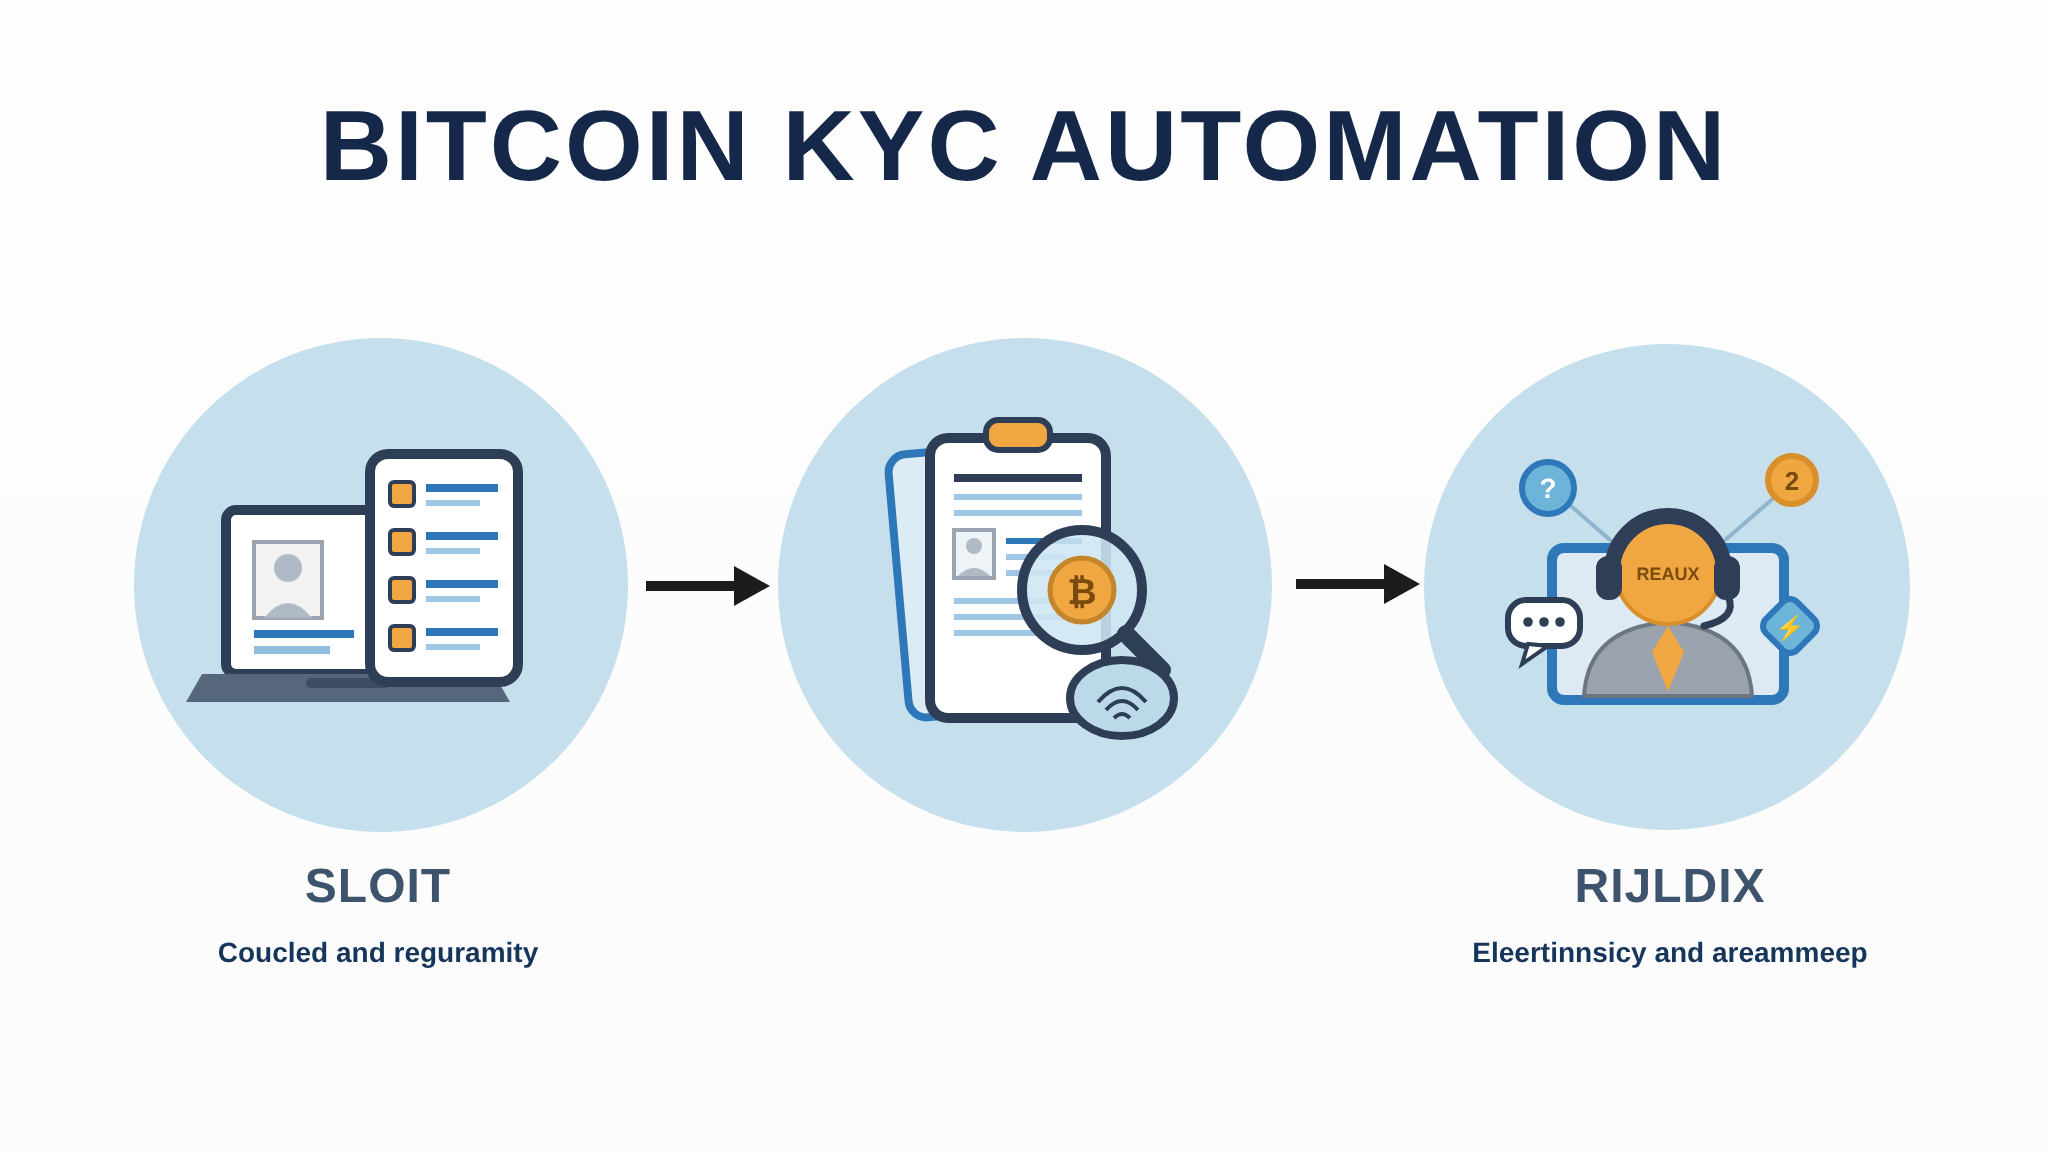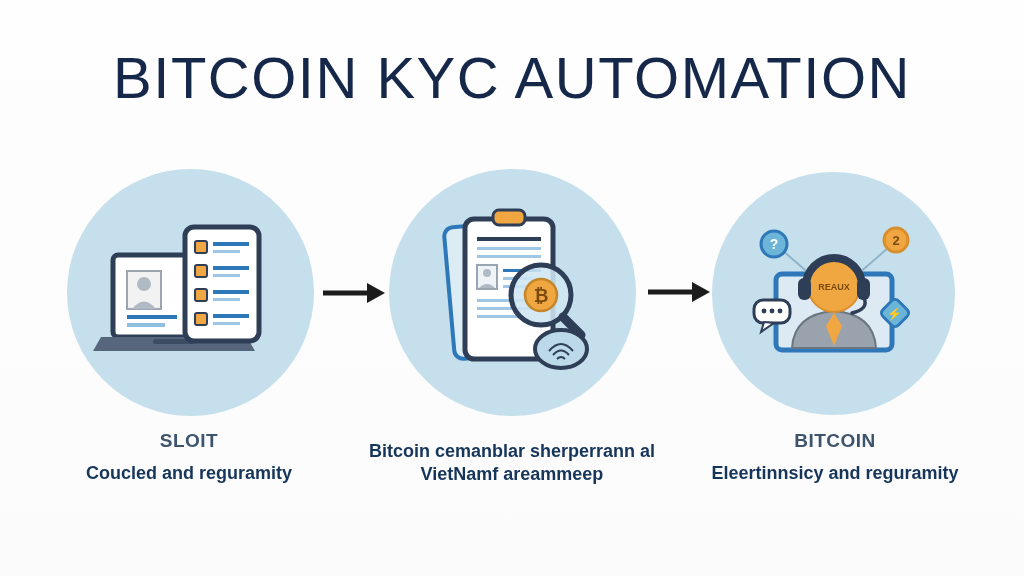--- a/index.html
+++ b/index.html
@@ -14,22 +14,22 @@
     width: 1024px;
     height: 576px;
     background: linear-gradient(180deg, #fefefe 0%, #fbfbfb 100%);
   }
   .title {
     position: absolute;
     top: 44px;
     left: 0;
     width: 100%;
     text-align: center;
-    font-size: 58px;
-    font-weight: 400;
+    font-size: 50px;
+    font-weight: 700;
     letter-spacing: 1.5px;
     color: #16284a;
   }
   .step-circle {
     position: absolute;
     border-radius: 50%;
     background: #c5e0ec;
     display: flex;
     align-items: center;
     justify-content: center;
@@ -46,28 +46,28 @@
   .arrow-2 { left: 648px; top: 280px; }
   .step-label {
     position: absolute;
     top: 430px;
     text-align: center;
   }
   .label-1 { left: 28px;  width: 322px; }
   .label-2 { left: 342px; width: 340px; }
   .label-3 { left: 674px; width: 322px; }
   .step-heading {
-    font-size: 19px;
+    font-size: 24px;
     font-weight: 700;
     color: #3e546d;
     letter-spacing: 0.5px;
   }
   .step-desc {
     margin-top: 10px;
-    font-size: 18px;
+    font-size: 14px;
     font-weight: 700;
     color: #16355a;
     line-height: 1.25;
   }
   svg { display: block; }
 </style>
 </head>
 <body>
 
 <div class="page">
@@ -202,26 +202,22 @@
   </div>
 
   <div class="step-label label-1">
     <div class="step-heading">SLOIT</div>
     <div class="step-desc">
       <div>Coucled and reguramity</div>
     </div>
   </div>
 
   <div class="step-label label-2">
+  </div>
+
+  <div class="step-label label-3">
+    <div class="step-heading">RIJLDIX</div>
     <div class="step-desc">
-      <div>Bitcoin cemanblar sherperrann al</div>
-      <div>VietNamf areammeep</div>
+      <div>Eleertinnsicy and areammeep</div>
     </div>
   </div>
 
-  <div class="step-label label-3">
-    <div class="step-heading">BITCOIN</div>
-    <div class="step-desc">
-      <div>Eleertinnsicy and reguramity</div>
-    </div>
-  </div>
-
 </div>
 
 </body></html>

